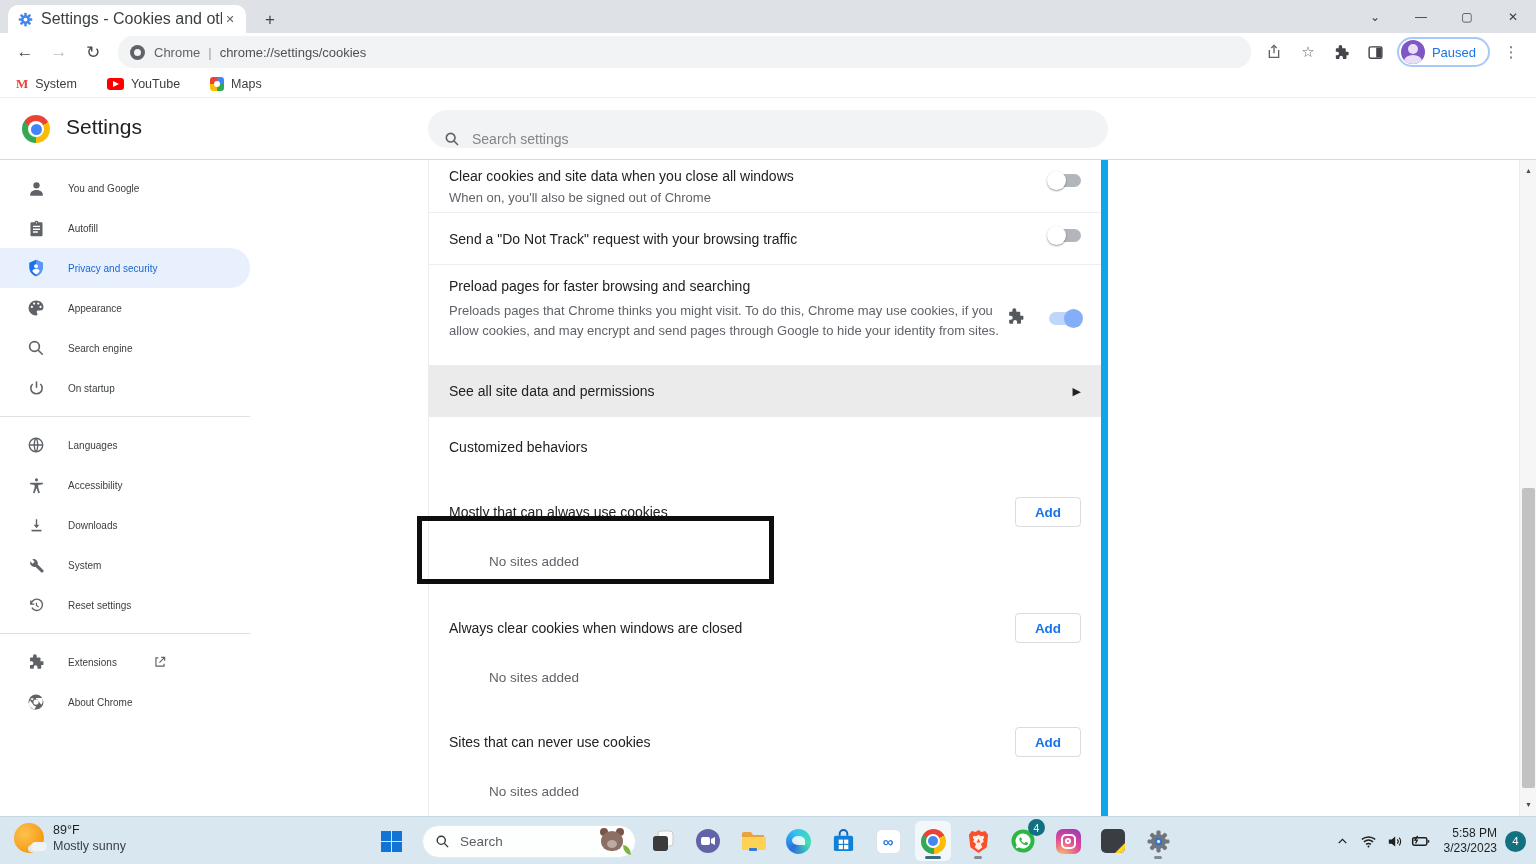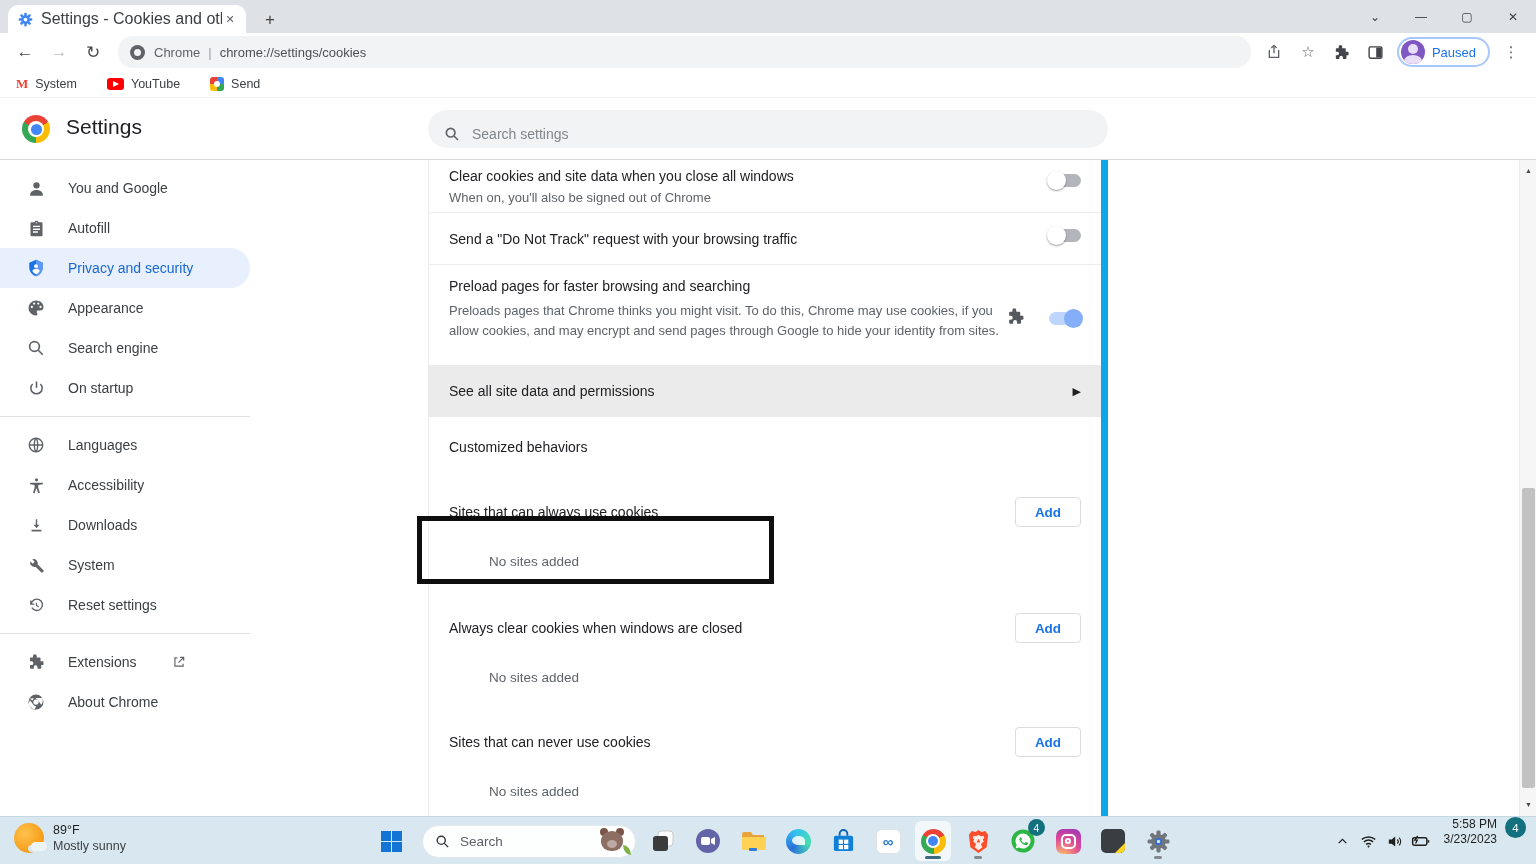--- a/index.html
+++ b/index.html
@@ -50,31 +50,31 @@
   .bm-maps::after { content:""; position:absolute; left:4px; top:4px; width:6px; height:6px; border-radius:50%; background:#fff; }
 
   
   .set-header { position:relative; height:62px; background:#fff; border-bottom:1px solid #d8dadd; }
   .chrome-logo { position:absolute; left:22px; top:17px; width:28px; height:28px; border-radius:50%;
                  background:conic-gradient(from 300deg, #ea4335 0 120deg, #fbbc05 0 240deg, #34a853 0 360deg); }
   .chrome-logo::before { content:""; position:absolute; left:6px; top:6px; width:16px; height:16px; border-radius:50%; background:#fff; }
   .chrome-logo::after { content:""; position:absolute; left:8.5px; top:8.5px; width:11px; height:11px; border-radius:50%; background:#4285f4; }
   .set-title { position:absolute; left:66px; top:17px; font-size:21px; color:#202124; }
   .set-search { position:absolute; left:428px; top:12px; width:680px; height:38px; background:#f1f3f4;
-                border-radius:19px; display:flex; align-items:flex-start; padding:16px 16px; }
+                border-radius:19px; display:flex; align-items:flex-end; padding:1px 16px; }
   .set-search input { border:none; outline:none; background:transparent; font-size:14px; color:#202124; margin-left:12px; width:90%; font-family:"Liberation Sans", sans-serif; }
   .set-search input::placeholder { color:#80868b; }
 
   
   .pagebody { position:relative; height:656px; background:#fff; }
 
   
   .sidenav { position:absolute; left:0; top:0; width:250px; padding-top:8px; }
   .nav-item { height:40px; display:flex; align-items:center; padding-left:26px; gap:22px;
-              font-size:14px; font-weight:500; color:#3c4043; }
+              font-size:10px; font-weight:500; color:#3c4043; }
   .nav-item .nicon { width:20px; height:20px; display:flex; align-items:center; justify-content:center; flex:0 0 auto; }
   .nav-item.selected { background:#e8f0fe; color:#1967d2; border-radius:0 20px 20px 0; }
   .nav-div { height:1px; background:#e0e0e0; margin:8px 0; }
   .extlink { margin-left:14px; display:flex; }
 
   
   .card { position:absolute; left:428px; top:0; width:680px; min-height:656px;
           border-left:1px solid #ececec; border-right:7px solid #0ea5e9; background:#fff; }
   .row { position:relative; padding:0 20px; }
   .row-line { border-bottom:1px solid #eceded; }
@@ -135,21 +135,21 @@
   .bear .ear1 { left:3px; } .bear .ear2 { left:19px; }
   .bear .muzzle { position:absolute; left:10px; top:12px; width:10px; height:8px; border-radius:50%; background:#bcaaa4; }
   .bear .leaf { position:absolute; right:0; bottom:1px; width:8px; height:10px; background:#7cb342; border-radius:0 100% 0 100%; }
   .task-icons { position:absolute; left:645px; top:4px; display:flex; gap:9px; }
   .ticon { width:36px; height:40px; display:flex; align-items:center; justify-content:center; position:relative; }
   .ticon.active { background:rgba(255,255,255,.65); border-radius:6px; }
   .underline-big { position:absolute; bottom:2px; left:10px; width:16px; height:3px; border-radius:2px; background:#3c6b80; }
   .underline-dot { position:absolute; bottom:2px; left:14px; width:8px; height:3px; border-radius:2px; background:#828a90; }
   .badge { position:absolute; top:-2px; right:-4px; min-width:17px; height:17px; border-radius:50%; background:#13707f;
            color:#fff; font-size:10.5px; display:flex; align-items:center; justify-content:center; }
-  .tray { position:absolute; right:0; top:0; height:48px; display:flex; align-items:flex-start; }
+  .tray { position:absolute; right:0; top:0; height:48px; display:flex; align-items:center; }
   .tray-ico { width:26px; height:48px; display:flex; align-items:center; justify-content:center; color:#1f1f1f; }
   .clock { text-align:right; font-size:12px; color:#1f1f1f; line-height:15px; margin:0 8px 0 10px; }
   .tray-badge { width:21px; height:21px; border-radius:50%; background:#13707f; color:#fff; font-size:11.5px;
                 display:flex; align-items:center; justify-content:center; margin-right:10px; }
 </style>
 </head>
 <body>
 
 <div class="screen">
 
@@ -219,21 +219,21 @@
     <div class="bm">
       <span class="bm-gmail">M</span>
       <span>System</span>
     </div>
     <div class="bm">
       <span class="bm-yt"></span>
       <span>YouTube</span>
     </div>
     <div class="bm">
       <span class="bm-maps"></span>
-      <span>Send</span>
+      <span>Maps</span>
     </div>
   </div>
 
   <div class="set-header">
     <div class="chrome-logo"></div>
     <div class="set-title">Settings</div>
     <div class="set-search">
       <svg width="16" height="16" viewBox="0 0 24 24" fill="none" stroke="#5f6368" stroke-width="2.4">
           <circle cx="10" cy="10" r="6.5"></circle>
           <path d="M15 15l6 6"></path>
@@ -407,21 +407,21 @@
       </div>
 
       <div class="seeall">
         <span class="seeall-label">See all site data and permissions</span>
         <span class="chev-r">▶</span>
       </div>
 
       <div class="sec-head">Customized behaviors</div>
 
       <div class="sec-row sr1">
-        <span class="lbl">Sites that can always use cookies</span>
+        <span class="lbl">Mostly that can always use cookies</span>
         <div class="add-btn">Add</div>
       </div>
       <div class="empty-row er1">No sites added</div>
 
       <div class="sec-row sr2">
         <span class="lbl">Always clear cookies when windows are closed</span>
         <div class="add-btn">Add</div>
       </div>
       <div class="empty-row er2">No sites added</div>
 

